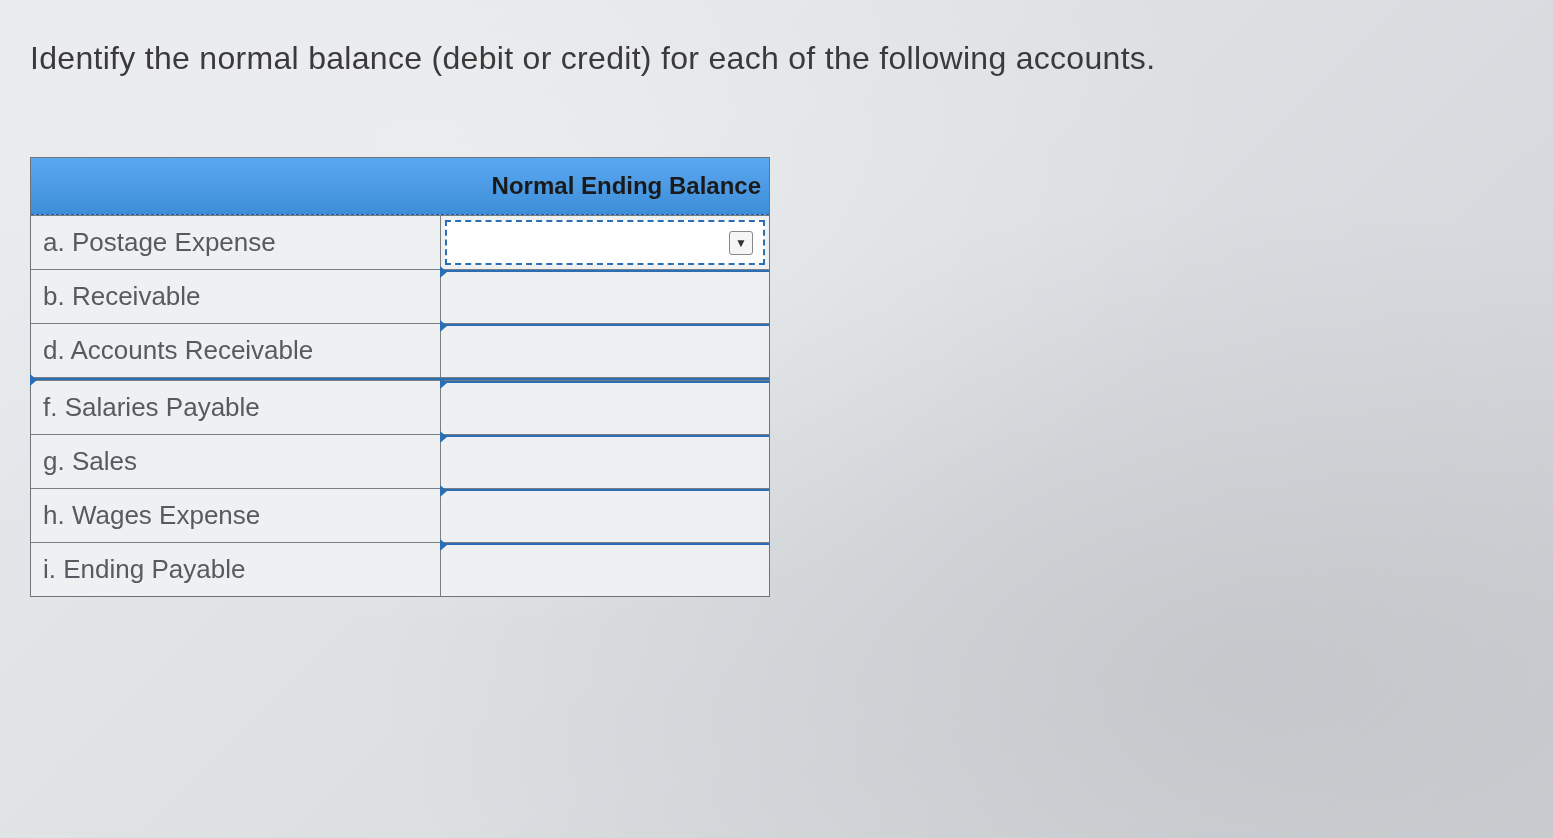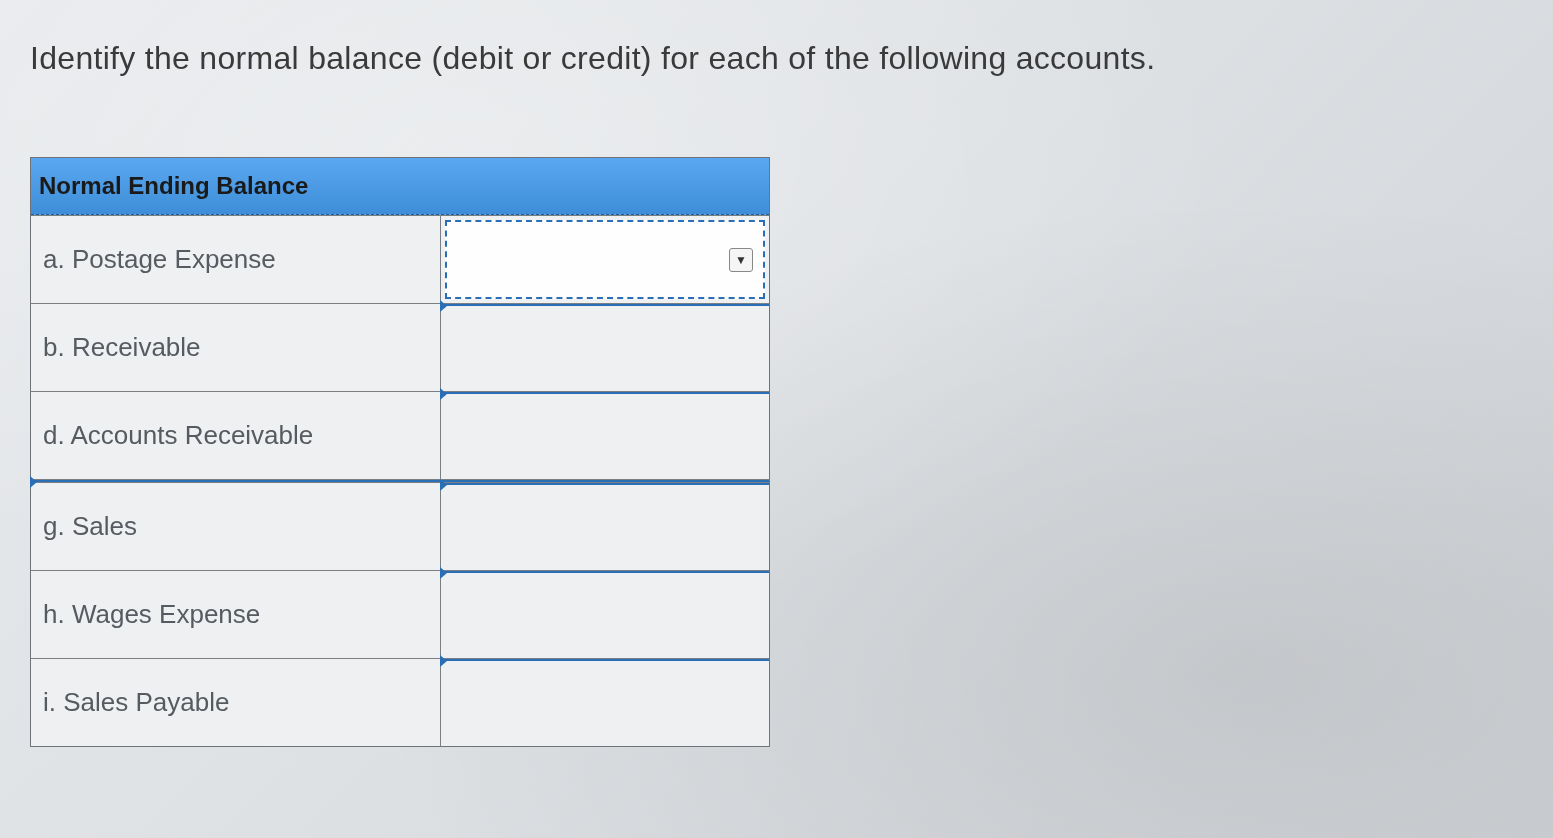--- a/index.html
+++ b/index.html
@@ -37,34 +37,34 @@
       border: 1px solid #6d7378;
       position: relative;
       z-index: 1;
       background: #f0f2f4;
     }
     .header-row {
       background: linear-gradient(180deg, #5aa8f0 0%, #3d8dd8 100%);
       color: #1a1a1a;
       font-weight: bold;
       font-size: 24px;
-      text-align: left;
+      text-align: right;
       padding: 14px 8px;
       border-bottom: 1px dashed #2a5a8a;
     }
     .data-row {
       display: flex;
       border-top: 1px solid #7a7f84;
     }
     .data-row:first-of-type {
       border-top: none;
     }
     .label-cell {
       flex: 0 0 410px;
-      padding: 28px 12px;
+      padding: 11px 12px;
       font-size: 26px;
       color: #555b60;
       border-right: 1px solid #7a7f84;
       background: #eef0f2;
     }
     .input-cell {
       flex: 1;
       position: relative;
       background: #eef0f2;
       display: flex;
@@ -142,35 +142,41 @@
       <div class="inactive-cell"></div>
     </div>
   </div>
 
   <div class="data-row">
     <div class="input-cell">
       <div class="inactive-cell"></div>
     </div>
   </div>
 
+  <div class="data-row">
+    <div class="label-cell">f. Salaries Payable</div>
+    <div class="input-cell">
+      <div class="inactive-cell"></div>
+    </div>
+  </div>
 
   <div class="data-row">
     <div class="label-cell">g. Sales</div>
     <div class="input-cell">
       <div class="inactive-cell"></div>
     </div>
   </div>
 
   <div class="data-row">
     <div class="label-cell">h. Wages Expense</div>
     <div class="input-cell">
       <div class="inactive-cell"></div>
     </div>
   </div>
 
   <div class="data-row">
-    <div class="label-cell">i. Sales Payable</div>
+    <div class="label-cell">i. Ending Payable</div>
     <div class="input-cell">
       <div class="inactive-cell"></div>
     </div>
   </div>
 
 </div>
 
 </body></html>

